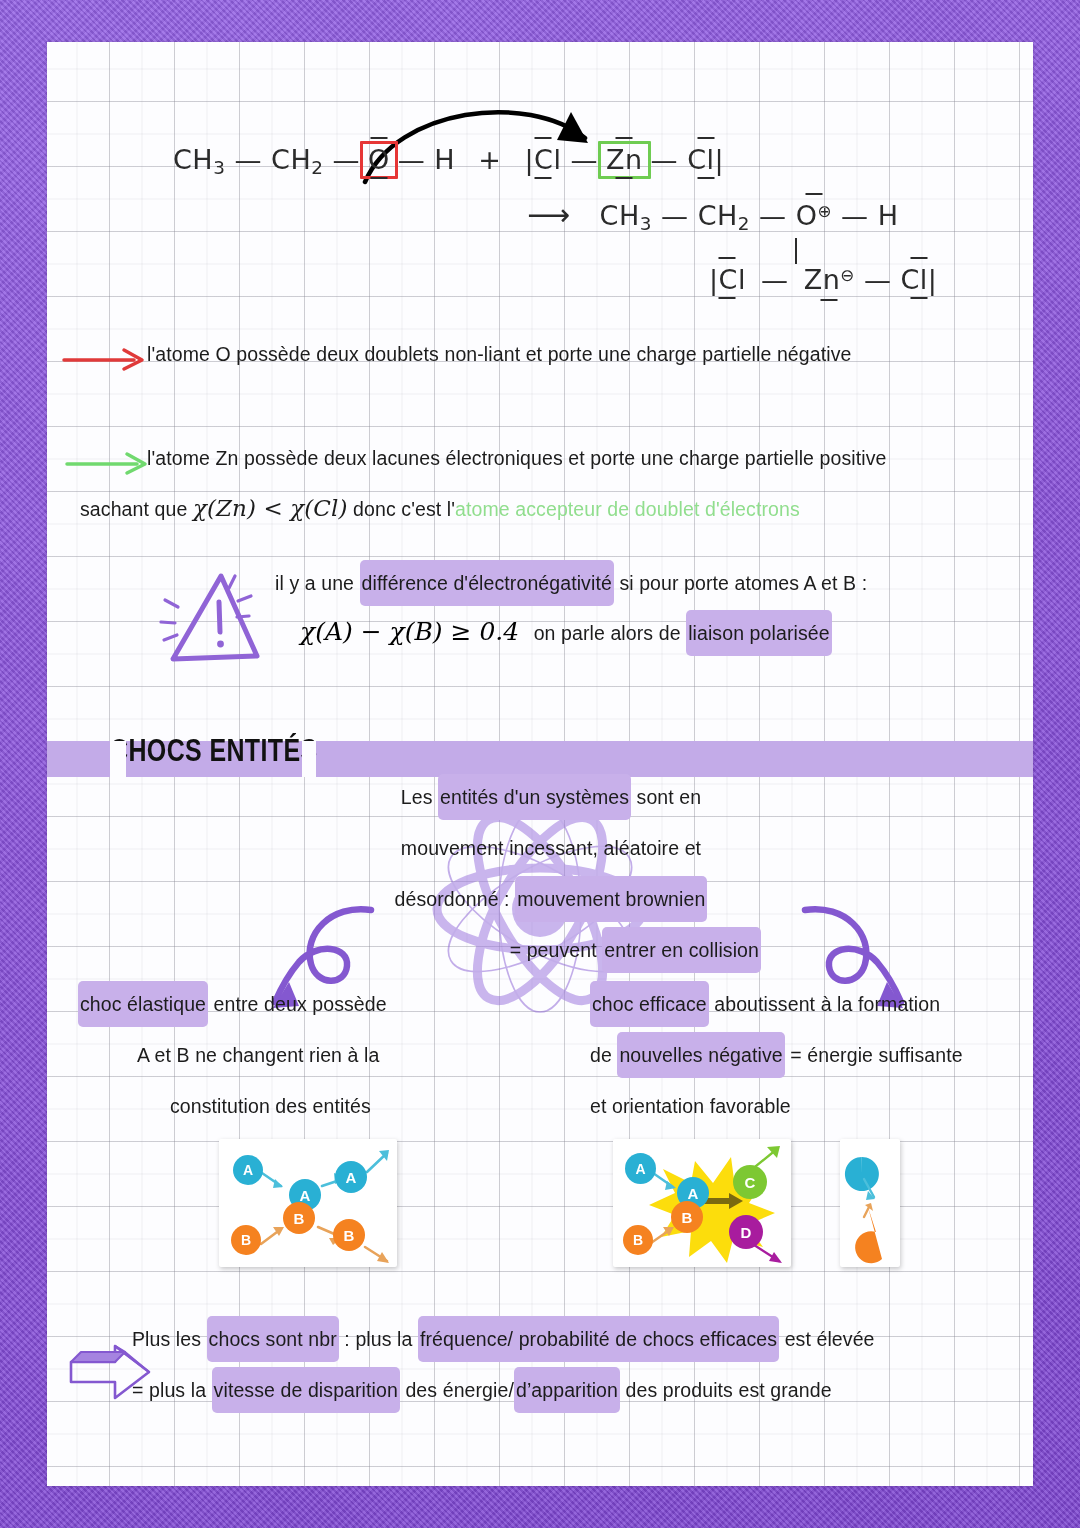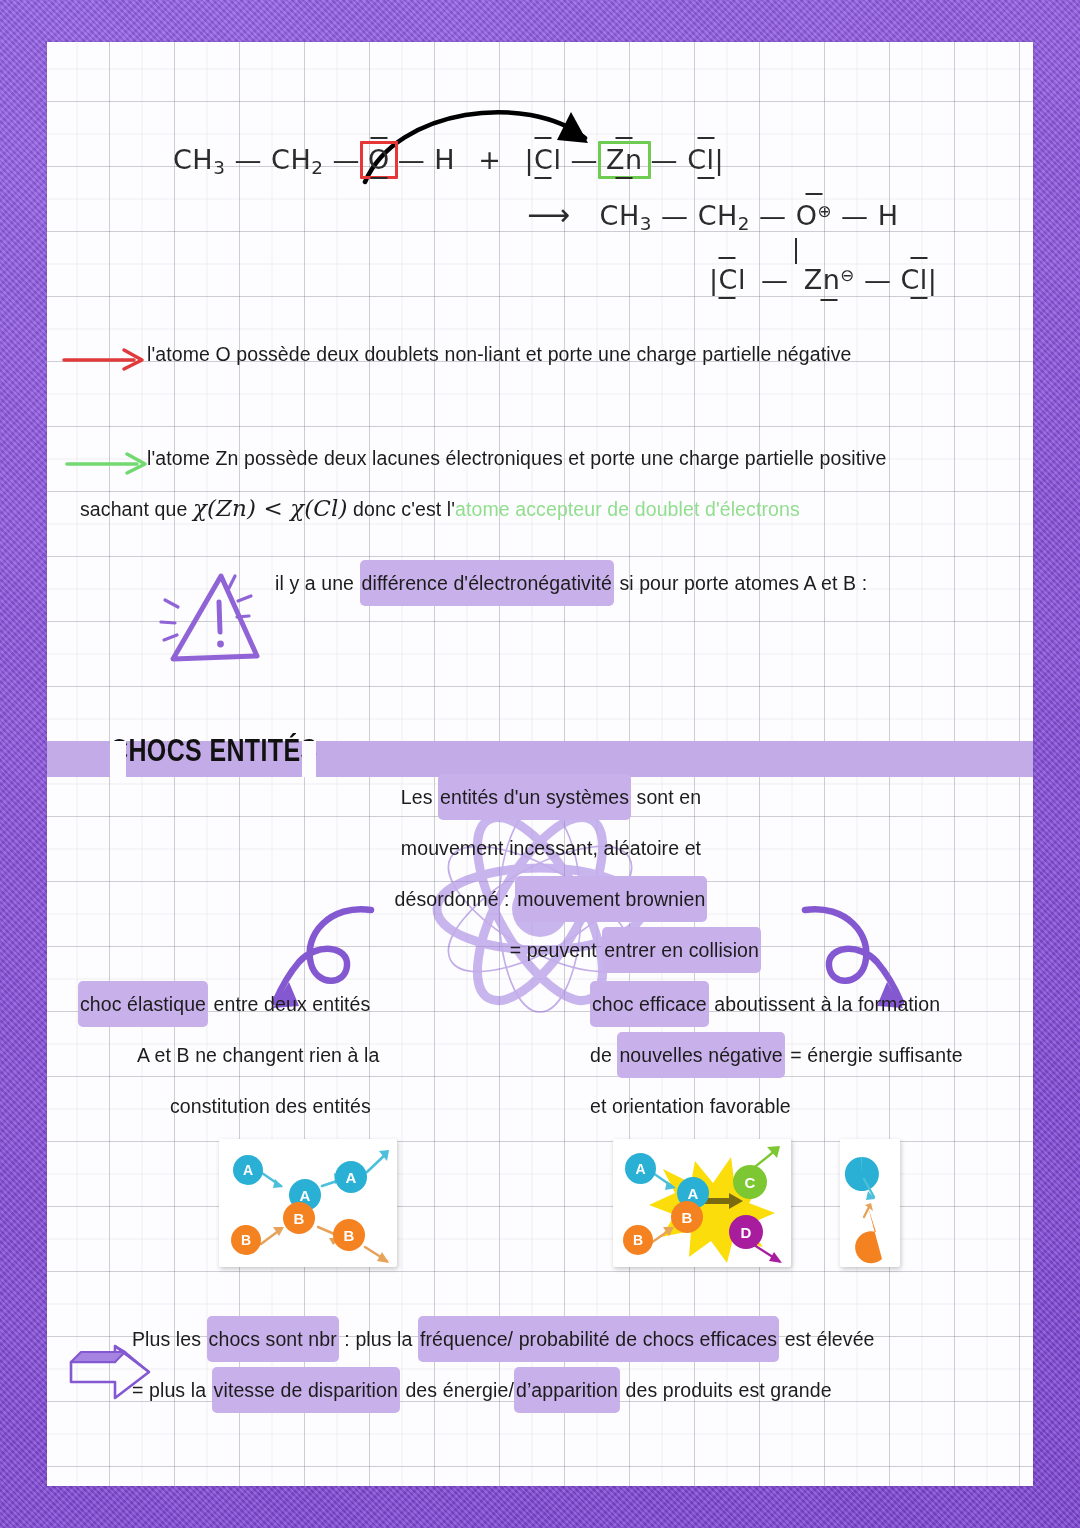--- a/index.html
+++ b/index.html
@@ -145,20 +145,24 @@
         <path d="M92,32 L79,37"></path>
         <path d="M90,52 L78,53"></path>
       <path d="M6,36 L19,43"></path>
         <path d="M2,58 L16,59"></path>
         <path d="M5,76 L18,71"></path>
     </g>
   </svg>
   <div class="abs line" style="left:228px;top:530px">
     <span>il y a une </span><span class="hl">différence d'électronégativité</span><span> si pour porte atomes A et B :</span>
   </div>
+  <div class="abs" style="left:253px;top:575px">
+    <span class="math" style="font-size:25px">χ(A) − χ(B) ≥ 0.4</span>
+    <span class="line" style="padding-left:10px">on parle alors de </span><span class="line hl">liaison polarisée</span>
+  </div>
 
   <div class="abs" id="heading-band"></div>
   <div class="abs" id="heading-text">CHOCS ENTITÉS</div>
   <div class="abs" style="left:63px;top:699px;width:16px;height:36px;background:#fdfdff"></div>
   <div class="abs" style="left:255px;top:699px;width:14px;height:36px;background:#fdfdff"></div>
 
   <svg class="abs" style="left:378px;top:755px" width="230" height="225" opacity="0.52">
     <g transform="translate(115,112)">
       <ellipse rx="103" ry="41" fill="none" stroke="#9a74dd" stroke-width="9" transform="rotate(0)"></ellipse>
       <ellipse rx="103" ry="41" fill="none" stroke="#9a74dd" stroke-width="9" transform="rotate(60)"></ellipse>
@@ -187,21 +191,21 @@
   </div>
   <div class="abs line" style="left:294px;top:795px;width:420px;text-align:center">mouvement incessant, aléatoire et</div>
   <div class="abs line" style="left:294px;top:846px;width:420px;text-align:center">
     <span>désordonné : </span><span class="hl">mouvement brownien</span>
   </div>
   <div class="abs line" style="left:294px;top:897px;width:420px;text-align:right">
     <span>= peuvent </span><span class="hl">entrer en collision</span>
   </div>
 
   <div class="abs line" style="left:31px;top:951px">
-    <span class="hl">choc élastique</span><span> entre deux entités</span>
+    <span class="hl">choc élastique</span><span> entre deux possède</span>
   </div>
   <div class="abs line" style="left:90px;top:1002px">A et B  ne changent rien à la</div>
   <div class="abs line" style="left:123px;top:1053px">constitution des entités</div>
 
   <div class="abs line" style="left:543px;top:951px">
     <span class="hl">choc efficace</span><span> aboutissent à la formation</span>
   </div>
   <div class="abs line" style="left:543px;top:1002px">
     <span>de </span><span class="hl">nouvelles négative</span><span> = énergie suffisante</span>
   </div>

